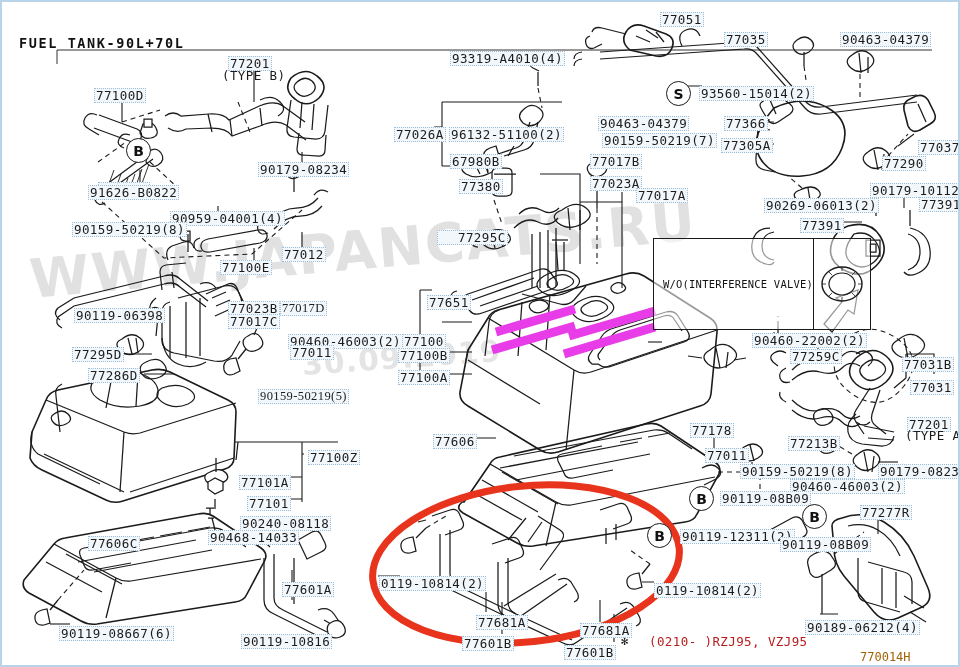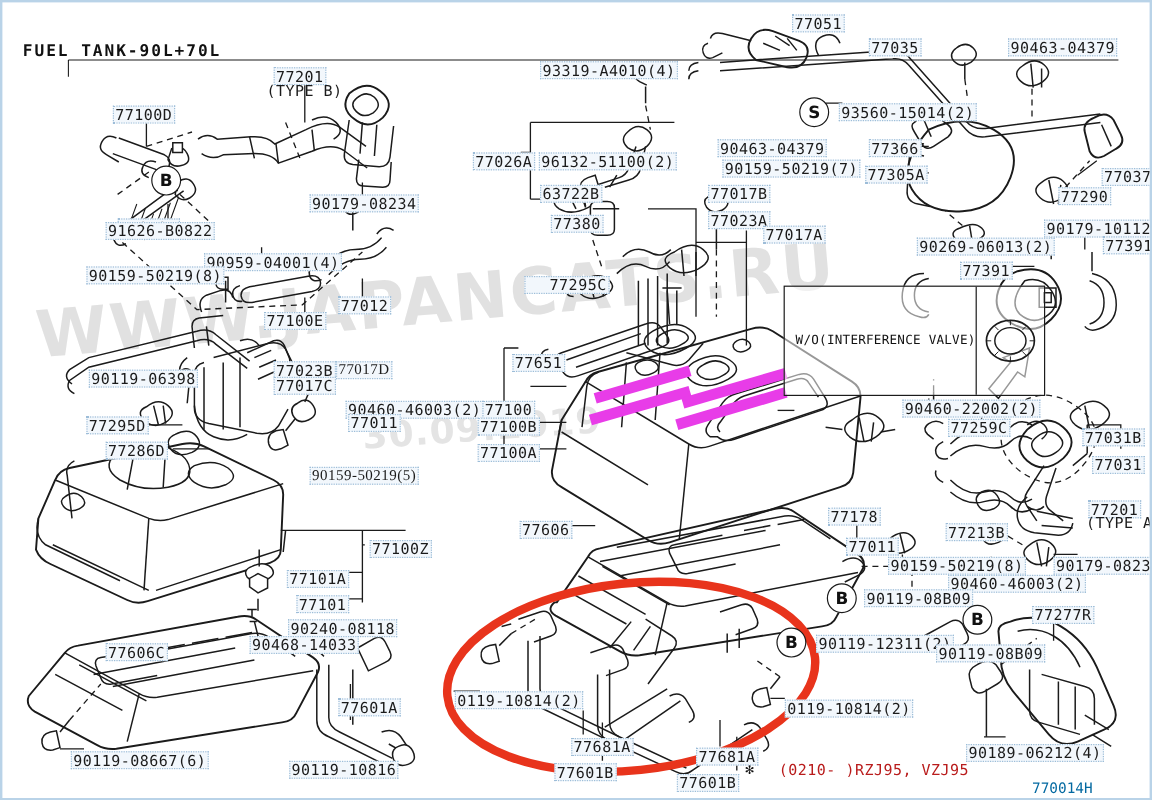--- a/index.html
+++ b/index.html
@@ -45,21 +45,21 @@
     display:flex;flex-direction:column;}
   .ivrow{flex:1;display:flex;border-bottom:1.3px solid #1b1b1b;}
   .ivrow:last-child{border-bottom:none;}
   .ivtext{flex:1;display:flex;align-items:center;padding-left:9px;
     font-size:10.5px;letter-spacing:.2px;color:#111;white-space:nowrap;}
   .ivcell{width:62px;border-left:1.3px solid #1b1b1b;
     display:flex;align-items:center;justify-content:center;}
   
   #footer{position:absolute;left:647px;top:632px;font-size:12.5px;
     color:#b91c1c;white-space:nowrap;letter-spacing:.4px;}
-  #diagno{position:absolute;left:858px;top:648px;font-size:12px;color:#0369a1;}
+  #diagno{position:absolute;left:858px;top:648px;font-size:12px;color:#a16207;}
   #snow{position:absolute;left:619px;top:632px;font-size:12px;color:#111;}
   
   svg.art{position:absolute;left:0;top:0;width:960px;height:667px;
     pointer-events:none;}
   .ln{fill:none;stroke:#1b1b1b;stroke-width:1.25;}
   .ln2{fill:none;stroke:#1b1b1b;stroke-width:1.6;}
   .lnthin{fill:none;stroke:#1b1b1b;stroke-width:0.9;}
   .dsh{fill:none;stroke:#1b1b1b;stroke-width:1.1;stroke-dasharray:5 4;}
   .lead{fill:none;stroke:#1b1b1b;stroke-width:1.1;}
   .wht{fill:#ffffff;stroke:#1b1b1b;stroke-width:1.25;}
@@ -452,21 +452,21 @@
       <div class="lbl" style="left: 245px; top: 494px;">77101</div>
       <div class="lbl" style="left: 238px; top: 514px;">90240-08118</div>
       <div class="lbl" style="left: 206px; top: 528px;">90468-14033</div>
       <div class="lbl" style="left: 86px; top: 534px;">77606C</div>
       <div class="lbl" style="left: 280px; top: 580px;">77601A</div>
       <div class="lbl" style="left: 57px; top: 624px;">90119-08667(6)</div>
       <div class="lbl" style="left: 239px; top: 632px;">90119-10816</div>
       <div class="lbl" style="left: 448px; top: 49px;">93319-A4010(4)</div>
       <div class="lbl" style="left: 392px; top: 125px;">77026A</div>
       <div class="lbl" style="left: 447px; top: 125px;">96132-51100(2)</div>
-      <div class="lbl" style="left: 448px; top: 152px;">63722B</div>
+      <div class="lbl" style="left: 448px; top: 152px;">67980B</div>
       <div class="lbl" style="left: 457px; top: 177px;">77380</div>
       <div class="lbl" style="left: 435px; top: 228px; padding-left: 20px;">77295C</div>
       <div class="lbl" style="left: 596px; top: 114px;">90463-04379</div>
       <div class="lbl" style="left: 600px; top: 131px;">90159-50219(7)</div>
       <div class="lbl" style="left: 588px; top: 152px;">77017B</div>
       <div class="lbl" style="left: 588px; top: 174px;">77023A</div>
       <div class="lbl" style="left: 634px; top: 186px;">77017A</div>
       <div class="lbl" style="left: 658px; top: 10px;">77051</div>
       <div class="lbl" style="left: 722px; top: 30px;">77035</div>
       <div class="lbl" style="left: 838px; top: 30px;">90463-04379</div>

